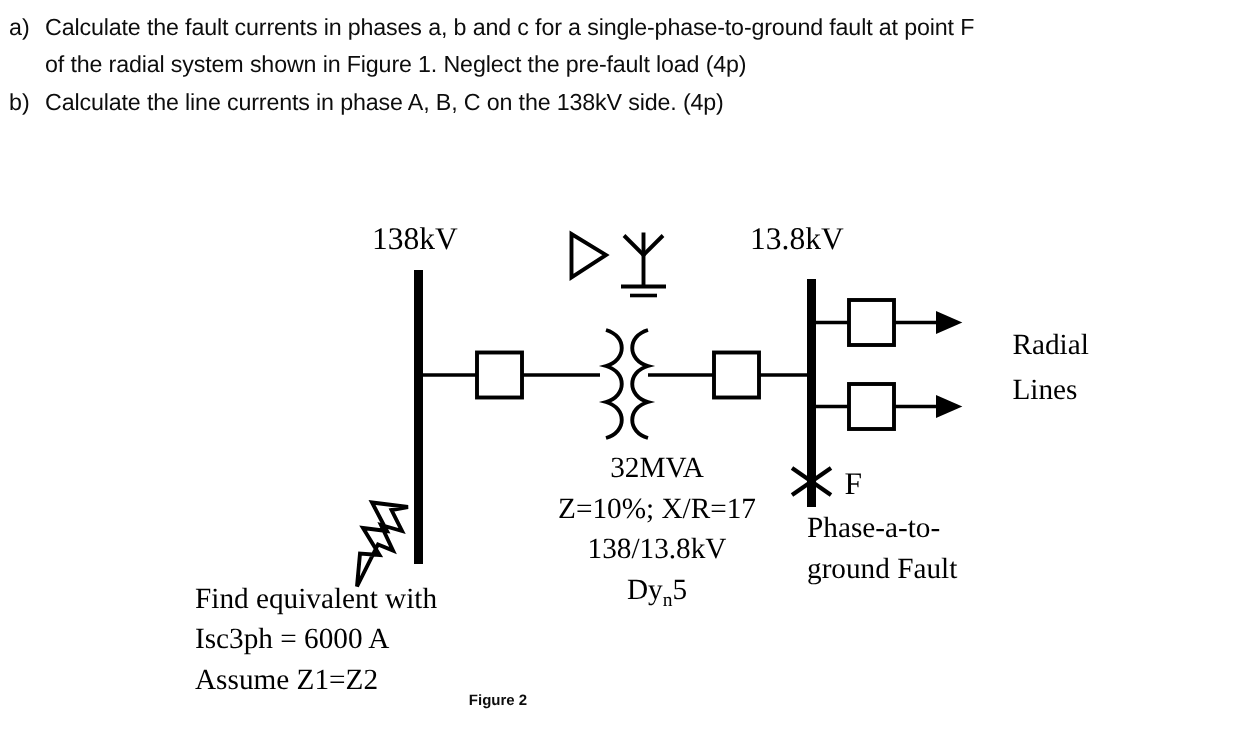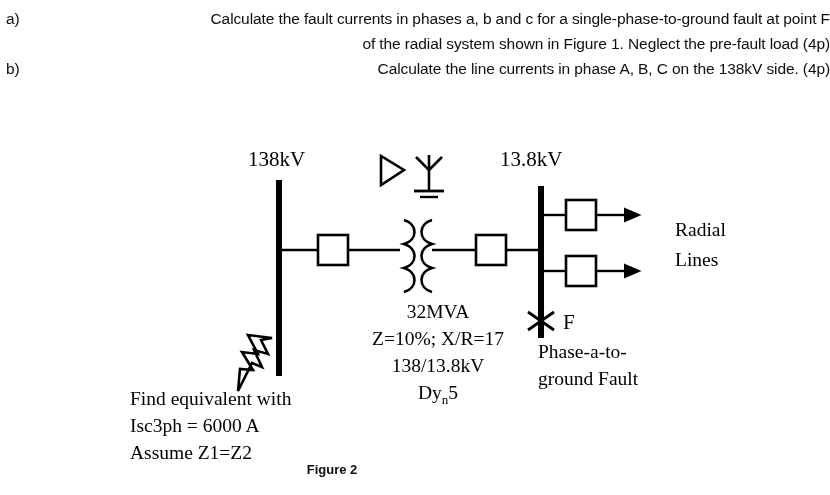--- a/index.html
+++ b/index.html
@@ -36,21 +36,20 @@
   }
   .q-marker {
     width: 30px;
     flex: 0 0 30px;
     padding-left: 6px;
     box-sizing: border-box;
   }
   .q-body {
     flex: 1 1 auto;
     letter-spacing: -0.1px;
-    text-align: right;
   }
   .q-body .q-line {
     display: block;
     white-space: nowrap;
   }
 
   
   .diagram {
     position: absolute;
     left: 0;
@@ -78,21 +77,21 @@
   }
 
   
   .caption {
     position: absolute;
     left: 0;
     top: 462px;
     width: 664px;
     text-align: center;
     font-family: "Liberation Sans", "DejaVu Sans", sans-serif;
-    font-size: 13px;
+    font-size: 10px;
     font-weight: bold;
     color: #0d0d0d;
   }
 </style>
 </head>
 <body>
 
 <div id="page">
 
   <div class="questions">

